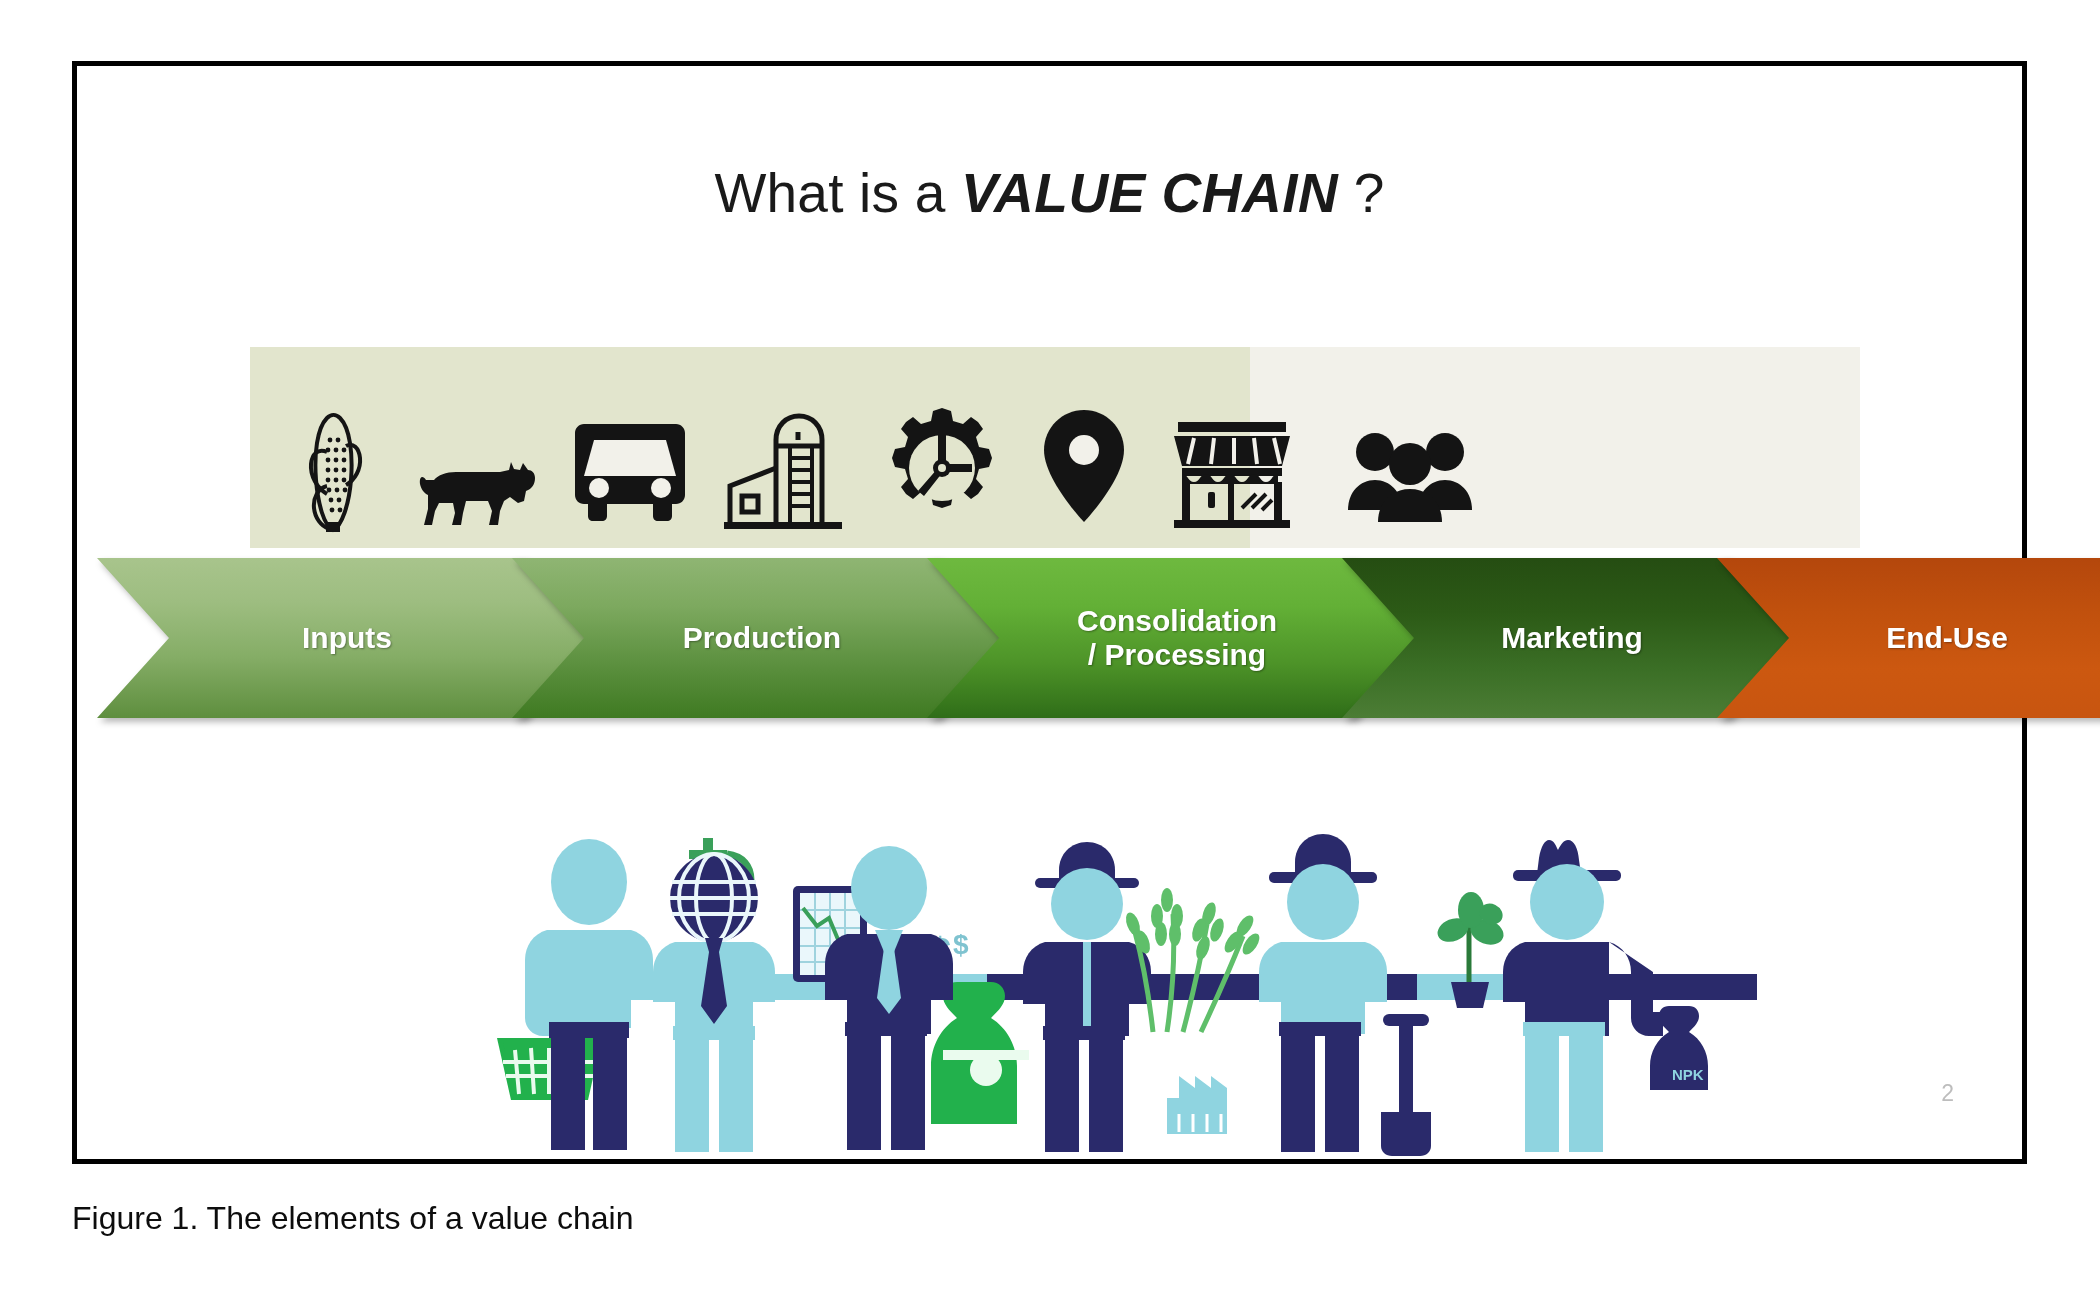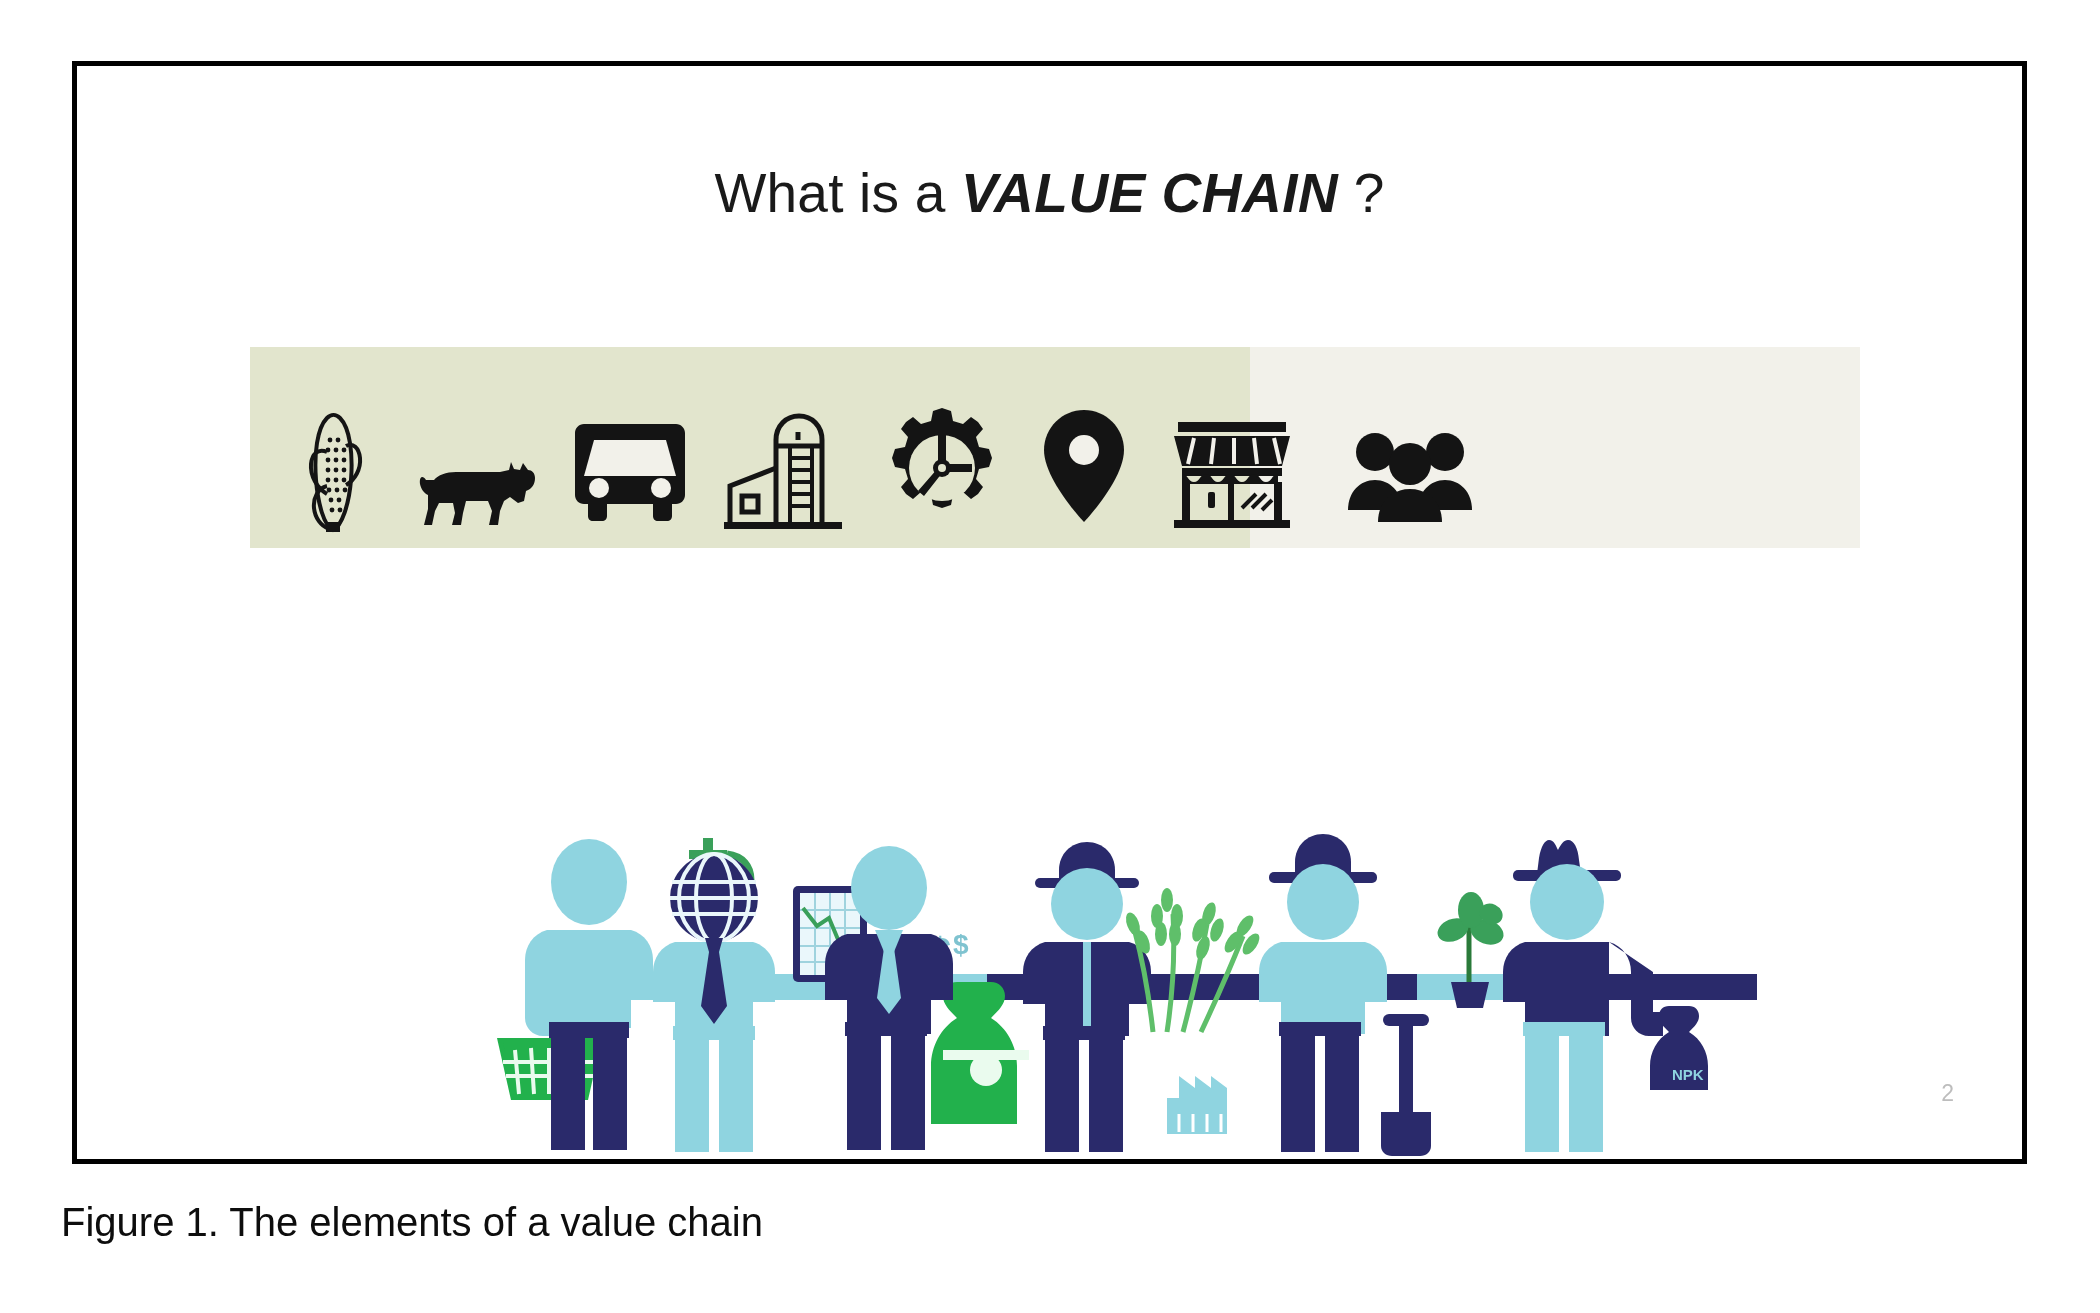--- a/index.html
+++ b/index.html
@@ -68,22 +68,22 @@
   #people-row svg{display:block;width:100%;height:100%;}
 
   
   #page-number{
     position:absolute;right:68px;bottom:52px;
     font-size:23px;color:#bdbdbd;
   }
 
   
   #figure-caption{
-    position:absolute;left:61px;top:1200px;
-    font-size:40px;color:#0d0d0d;
+    position:absolute;left:72px;top:1200px;
+    font-size:32px;color:#0d0d0d;
   }
 </style>
 </head>
 <body>
 
 <div id="slide-frame">
 
   <div id="slide-title">
     <span class="plain">What is a </span><span class="emph">VALUE CHAIN</span><span class="qmark"> ?</span>
   </div>
@@ -205,20 +205,43 @@
         <circle fill="#141414" cx="30" cy="26" r="19"></circle>
         <path fill="#141414" d="M3 84c0-18 12-30 27-30s27 12 27 30z"></path>
         <circle fill="#141414" cx="100" cy="26" r="19"></circle>
         <path fill="#141414" d="M73 84c0-18 12-30 27-30s27 12 27 30z"></path>
         <circle fill="#141414" cx="65" cy="38" r="21"></circle>
         <path fill="#141414" d="M33 96c0-20 14-33 32-33s32 13 32 33z"></path>
       </svg>
     </div>
   </div>
 
+  <div id="chevron-row">
+    <div class="chev c0" style="left:0px;width:500px;">
+      <div class="chev-body"></div>
+      <div class="chev-label">Inputs</div>
+    </div>
+    <div class="chev c1" style="left:415px;width:500px;">
+      <div class="chev-body"></div>
+      <div class="chev-label">Production</div>
+    </div>
+    <div class="chev c2" style="left:830px;width:500px;">
+      <div class="chev-body"></div>
+      <div class="chev-label">Consolidation
+/ Processing</div>
+    </div>
+    <div class="chev c3" style="left:1245px;width:460px;">
+      <div class="chev-body"></div>
+      <div class="chev-label">Marketing</div>
+    </div>
+    <div class="chev c4" style="left:1620px;width:460px;">
+      <div class="chev-body"></div>
+      <div class="chev-label">End-Use</div>
+    </div>
+  </div>
 
   <div id="people-row">
     <svg viewBox="0 0 1320 340" preserveAspectRatio="xMidYMid meet">
 
       <g>
         <rect x="118" y="148" width="210" height="26" fill="#8fd4e0"></rect>
         <rect x="300" y="148" width="240" height="26" fill="#8fd4e0"></rect>
         <rect x="520" y="148" width="240" height="26" fill="#2a2a6b"></rect>
         <rect x="740" y="148" width="230" height="26" fill="#2a2a6b"></rect>
         <rect x="950" y="148" width="220" height="26" fill="#8fd4e0"></rect>

